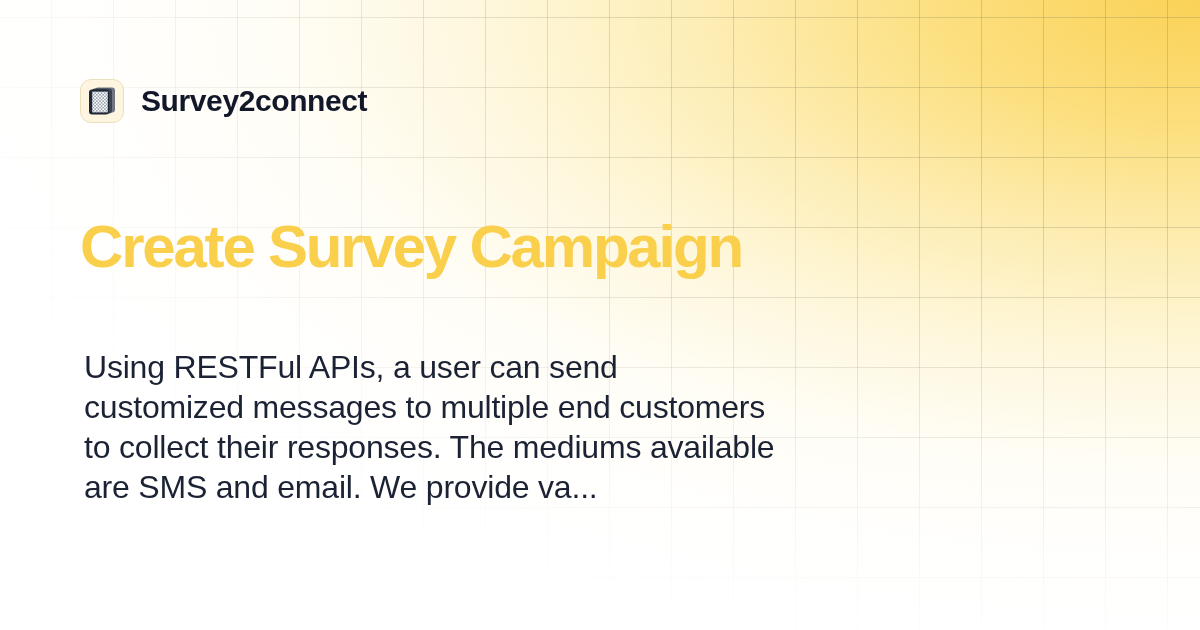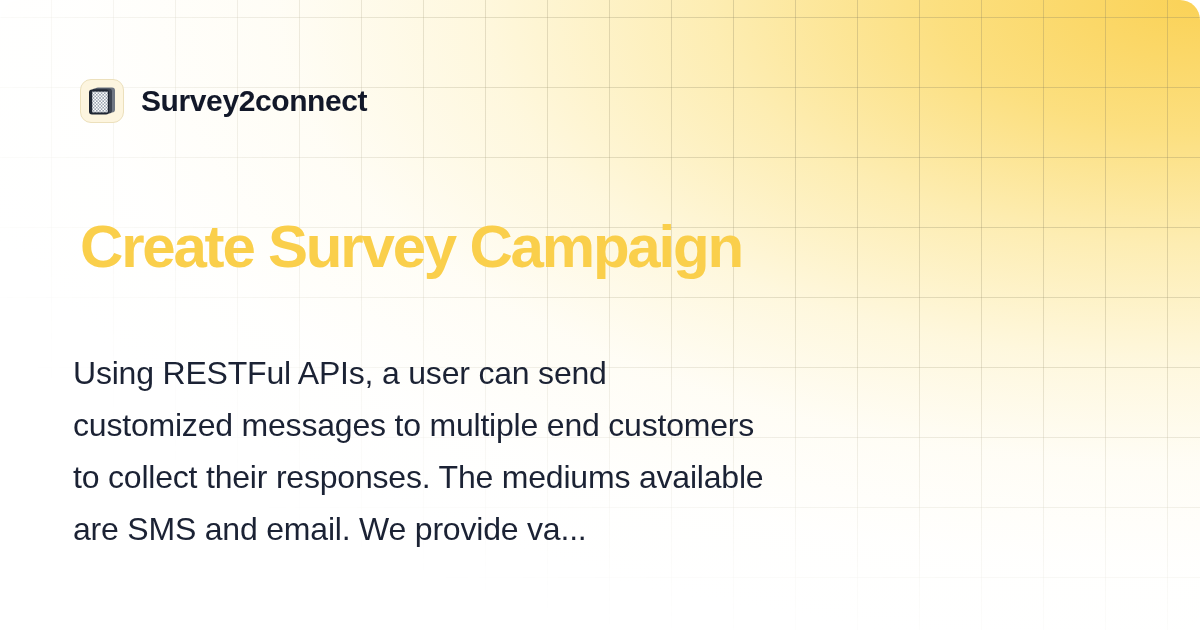--- a/index.html
+++ b/index.html
@@ -13,21 +13,20 @@
     font-family: "Liberation Sans", sans-serif;
     background: #ffffff;
   }
 
   #og-card {
     position: relative;
     width: 1200px;
     height: 630px;
     overflow: hidden;
     background: #ffffff;
-    border-radius: 20px;
   }
 
   
   .bg-base {
     position: absolute;
     inset: 0;
     background: #ffffff;
   }
 
   .bg-gradient {
@@ -121,27 +120,27 @@
     font-size: 60px;
     font-weight: bold;
     line-height: 1.04;
     letter-spacing: -2.2px;
     color: #facf4b;
     white-space: nowrap;
   }
 
   .description {
     position: absolute;
-    left: 73px;
+    left: 84px;
     top: 347px;
     width: 700px;
     margin: 0;
     font-size: 32px;
     font-weight: normal;
-    line-height: 52px;
+    line-height: 40px;
     letter-spacing: -0.2px;
     color: #1b2234;
   }
 </style>
 </head>
 <body>
 
 <div id="og-card">
 
   <div class="bg-base"></div>

